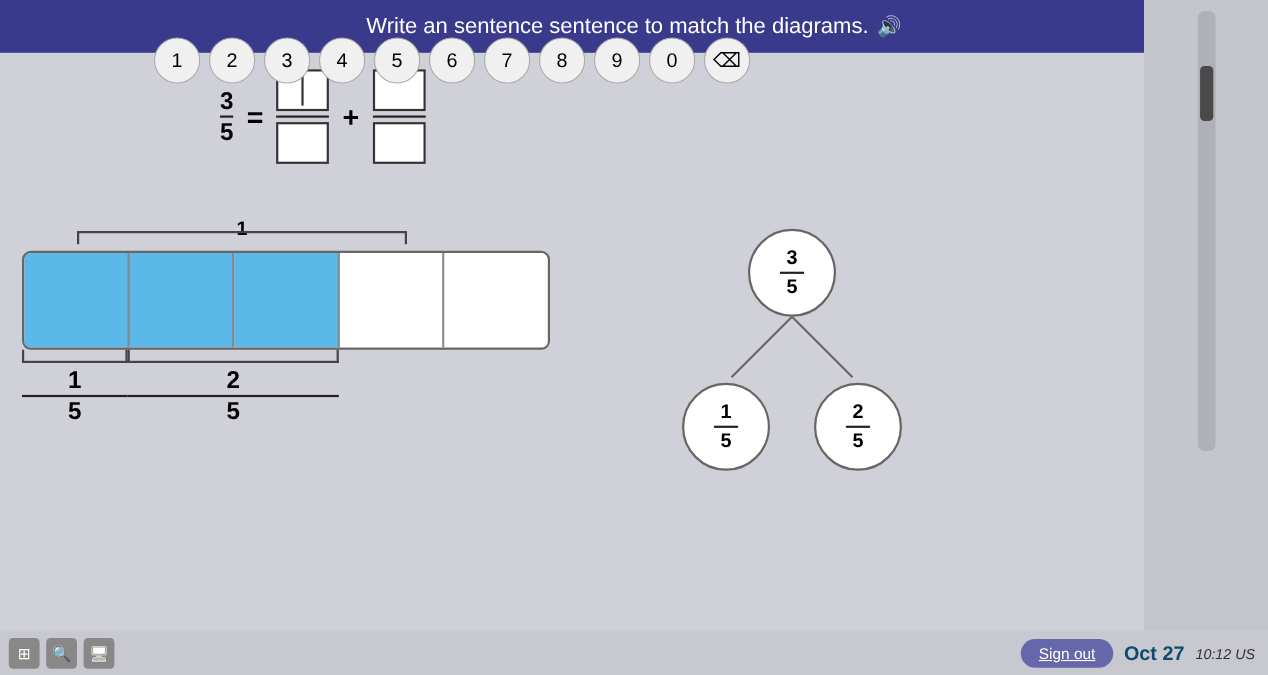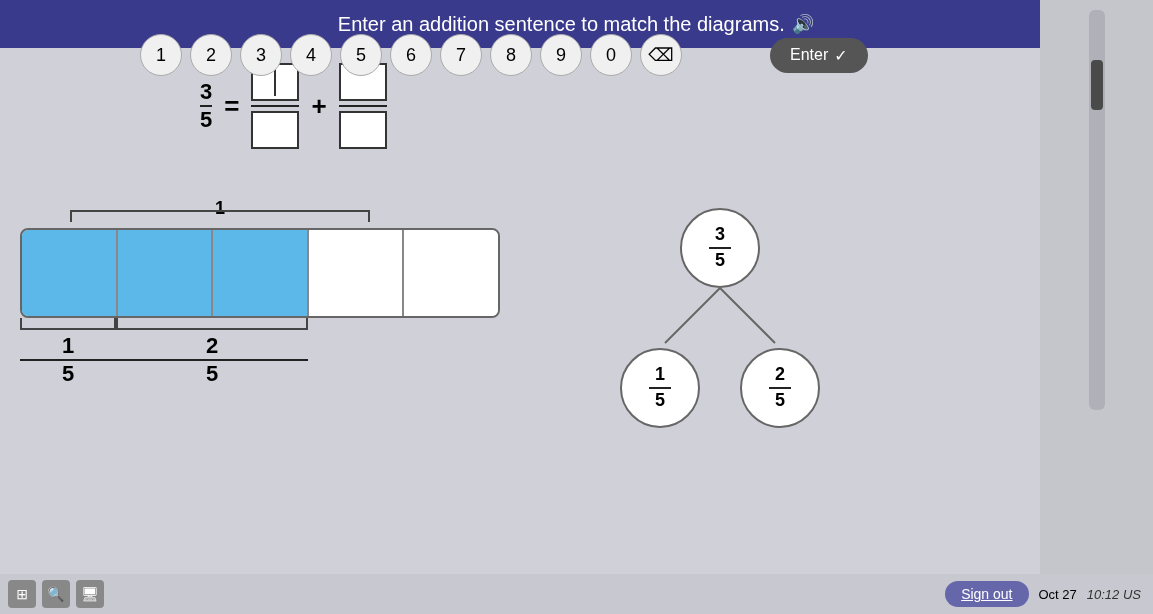--- a/index.html
+++ b/index.html
@@ -276,21 +276,21 @@
       background: #333;
       vertical-align: middle;
       animation: blink 1s step-end infinite;
     }
     @keyframes blink { 50% { opacity: 0; } }
   </style>
 </head>
 <body>
 
 <div class="header-bar">
-  <span class="header-title">Enter an addition sentence to match the diagrams.</span>
+  <span class="header-title">Write an sentence sentence to match the diagrams.</span>
   <span class="speaker-icon">🔊</span>
 </div>
 
 <div class="content-area">
 
   <div class="equation-area">
 
     <div class="fraction">
       <span>3</span>
       <div class="fraction-line"></div>
@@ -396,38 +396,34 @@
     <div class="num-btn">2</div>
     <div class="num-btn">3</div>
     <div class="num-btn">4</div>
     <div class="num-btn">5</div>
     <div class="num-btn">6</div>
     <div class="num-btn">7</div>
     <div class="num-btn">8</div>
     <div class="num-btn">9</div>
     <div class="num-btn">0</div>
     <div class="backspace-btn">⌫</div>
-    <button class="enter-btn">
-      <span>Enter</span>
-      <span>✓</span>
-    </button>
   </div>
 
 </div>
 
 <div style="position:absolute; right:0; top:0; width:113px; height:574px; background:#c5c5cc; display:flex; flex-direction:column; align-items:center; padding-top:10px;">
   <div style="width:16px; height:400px; background:#b0b0b8; border-radius:6px; position:relative;">
     <div style="width:12px; height:50px; background:#4a4a4a; border-radius:4px; position:absolute; top:50px; left:2px;"></div>
   </div>
 </div>
 
 <div style="position:absolute; bottom:0; left:0; width:1153px; height:40px; background:#c8c8d0; display:flex; align-items:center; justify-content:flex-end; padding: 0 12px; gap:10px;">
 
   <div style="position:absolute; left:8px; display:flex; gap:6px;">
     <div style="width:28px; height:28px; background:#888; border-radius:4px; display:flex; align-items:center; justify-content:center; color:white; font-size:14px;">⊞</div>
     <div style="width:28px; height:28px; background:#888; border-radius:4px; display:flex; align-items:center; justify-content:center; color:white; font-size:14px;">🔍</div>
     <div style="width:28px; height:28px; background:#888; border-radius:4px; display:flex; align-items:center; justify-content:center; color:white; font-size:14px;">🖥</div>
   </div>
 
   <button class="sign-out-btn">Sign out</button>
-  <span style="font-size:13px; color:#000000;">Oct 27</span>
+  <span style="font-size:18px; color:#0c4a6e;font-weight:bold;">Oct 27</span>
   <span style="font-size:13px; color:#333;font-style:italic;">10:12 US</span>
 </div>
 
 </body></html>

